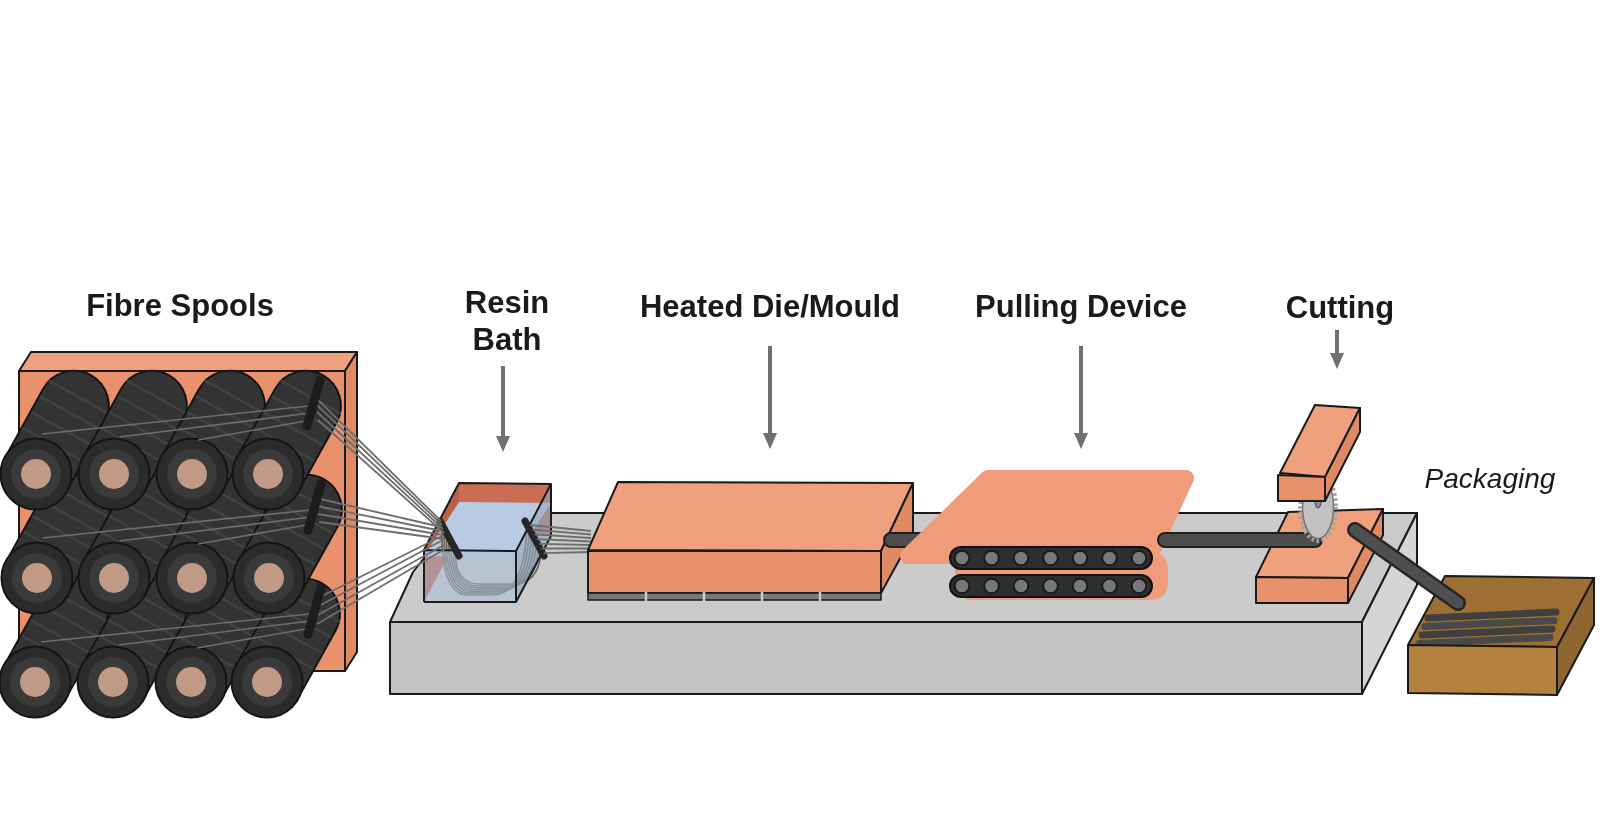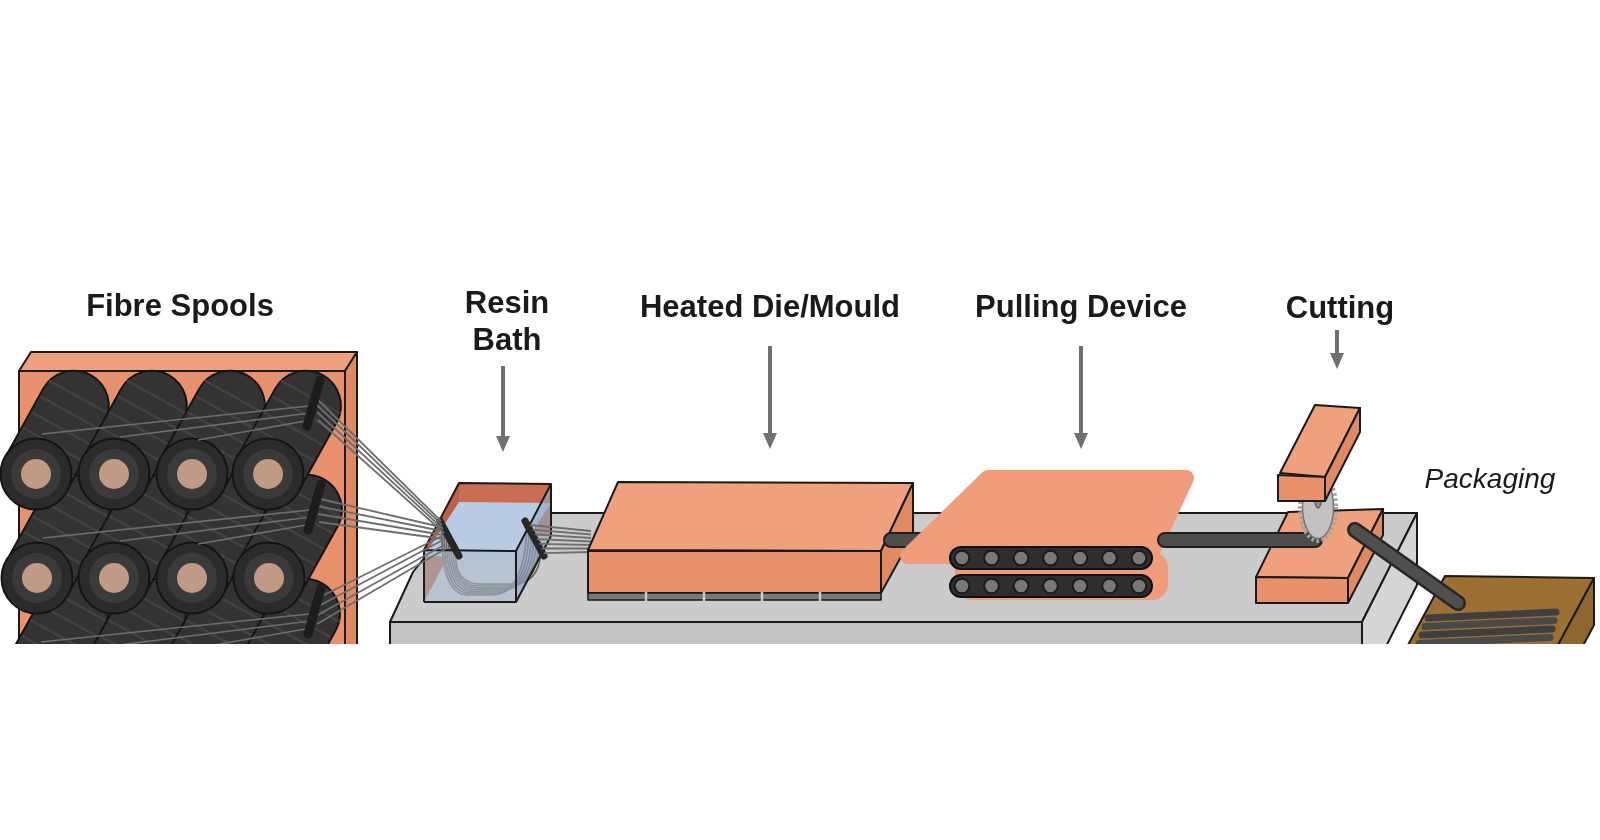--- a/index.html
+++ b/index.html
@@ -4,21 +4,21 @@
 <style>
   :root{
     --background:#ffffff; --salmon:#E8916C; --salmon-light:#F09B79; --salmon-top:#EFA07C;
     --salmon-side:#E08A63; --terracotta-wall:#C96E54; --terracotta-wall-dark:#BD6048;
     --resin-blue:#A8BDD6; --resin-blue-light:#B9CBE2; --table-top:#CBCBCB; --table-front:#C3C3C3;
     --table-side:#D5D5D5; --spool-dark:#333333; --spool-core:#C09A84; --rod-gray:#4D4D4D;
     --track-dark:#2E2E2E; --box-brown:#B5813F; --box-brown-dark:#8F6530; --box-interior:#9E6F33;
     --thread-gray:#6E6E6E; --arrow-gray:#707070; --outline:#1A1A1A; --blade-gray:#C2C2C2; --label-text:#1A1A1A;
   }
   html,body{margin:0;padding:0;background:var(--background);}
-  .stage{width:1600px;height:644px;position:relative;overflow:hidden;background:var(--background);}
+  .stage{width:1600px;height:840px;position:relative;overflow:hidden;background:var(--background);}
   .ol{stroke:var(--outline);stroke-width:2;stroke-linejoin:round;}
   .ol15{stroke:var(--outline);stroke-width:1.5;stroke-linejoin:round;}
   .noline{stroke:none;}
   .fill-salmon{fill:var(--salmon);} .fill-salmon-light{fill:var(--salmon-light);}
   .fill-salmon-top{fill:var(--salmon-top);} .fill-salmon-side{fill:var(--salmon-side);}
   .fill-terra{fill:var(--terracotta-wall);} .fill-terra-dark{fill:var(--terracotta-wall-dark);} .fill-resin-light{fill:var(--resin-blue-light);}
   .fill-table-top{fill:var(--table-top);} .fill-table-front{fill:var(--table-front);} .fill-table-side{fill:var(--table-side);}
   .fill-brown{fill:var(--box-brown);} .fill-brown-dark{fill:var(--box-brown-dark);} .fill-brown-int{fill:var(--box-interior);}
   .fill-rod{fill:var(--rod-gray);} .fill-track{fill:var(--track-dark);}
   .spool-body{fill:var(--spool-dark);stroke:#141414;stroke-width:2;}

